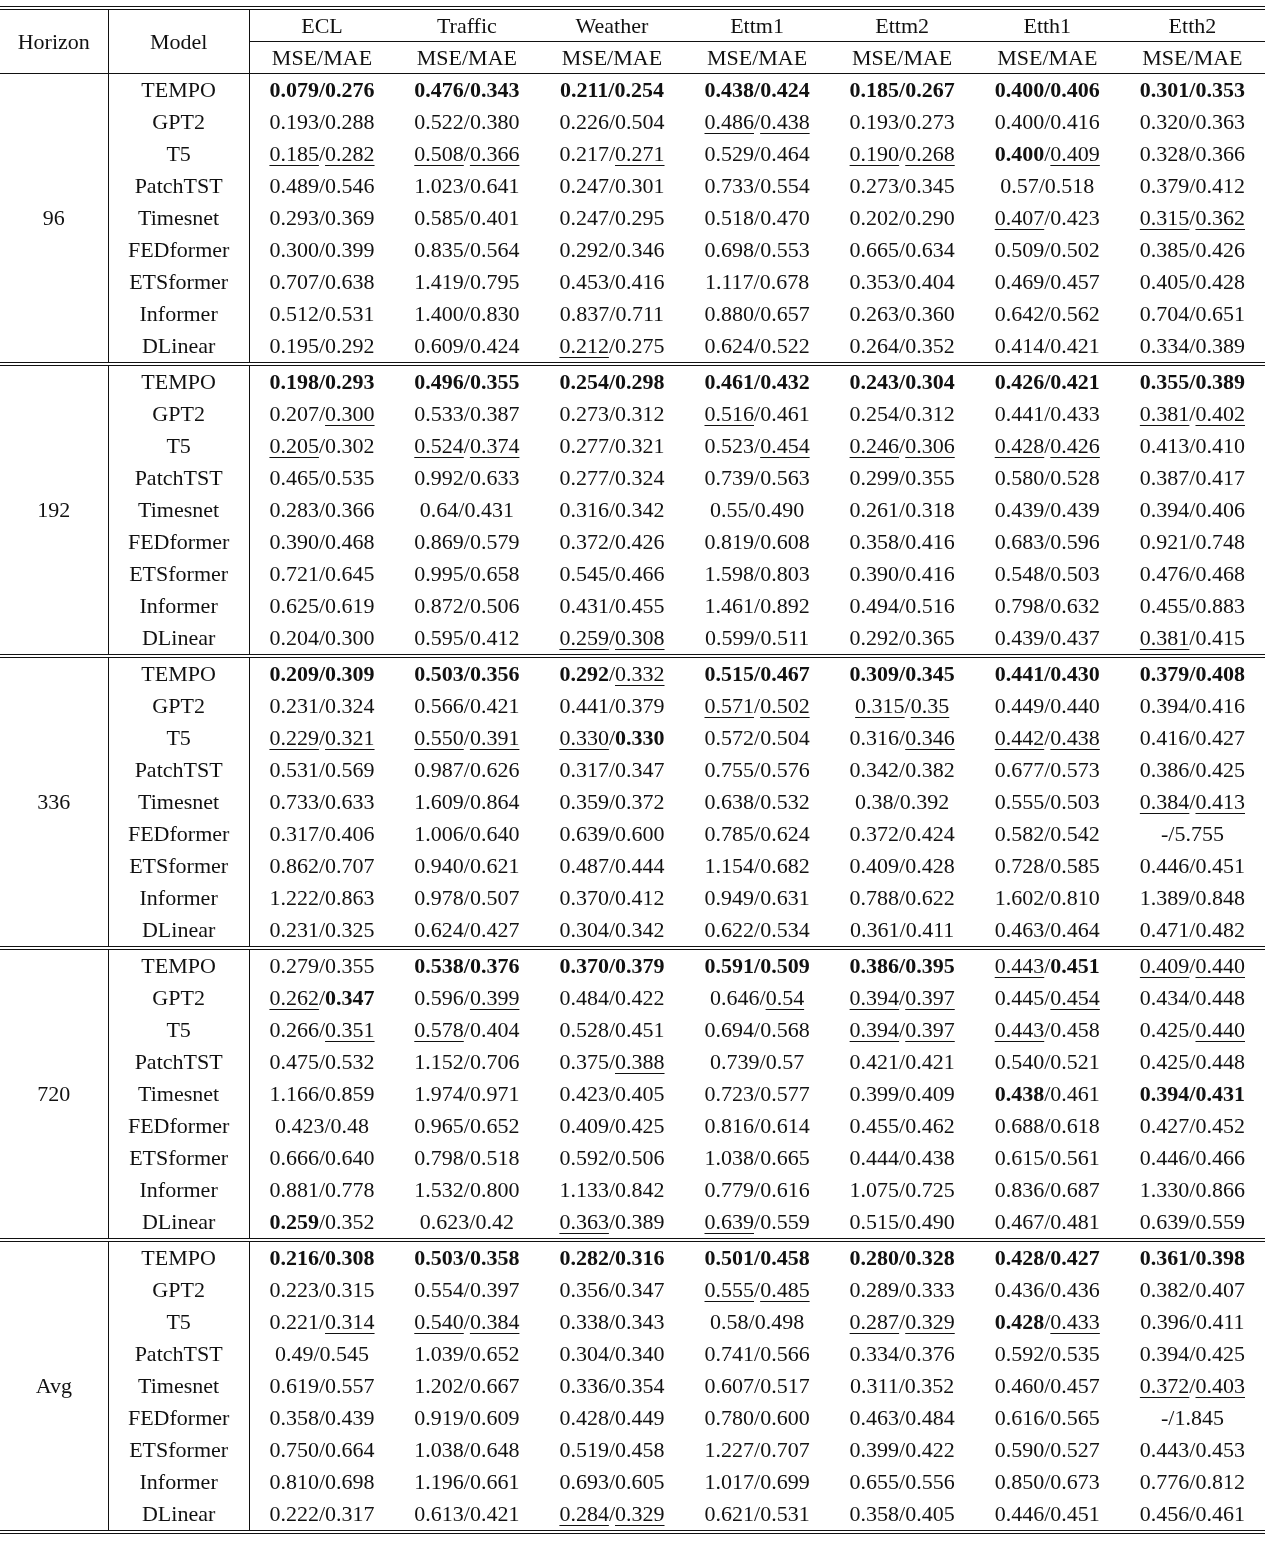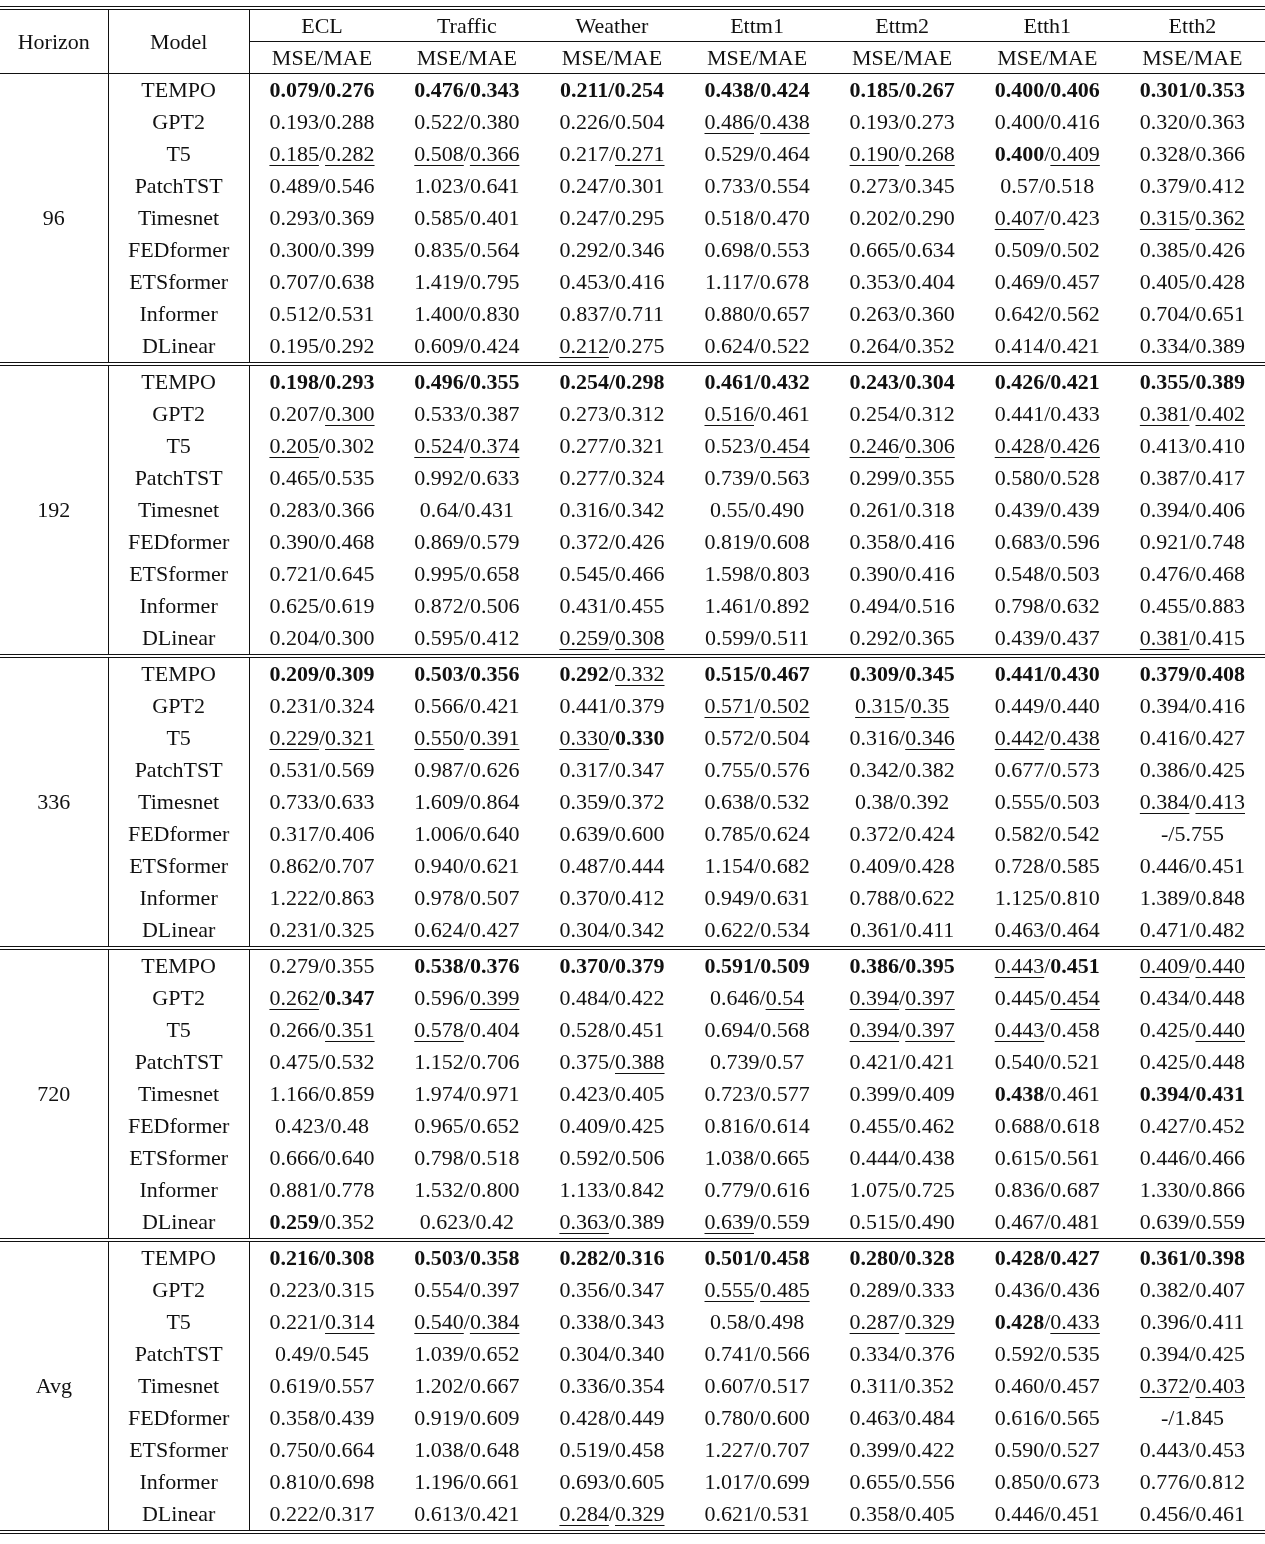--- a/index.html
+++ b/index.html
@@ -314,21 +314,21 @@
           <td><span>0.728</span><span>/</span><span>0.585</span></td>
           <td><span>0.446</span><span>/</span><span>0.451</span></td>
         </tr>
         <tr class="row">
           <td class="vline">Informer</td>
           <td><span>1.222</span><span>/</span><span>0.863</span></td>
           <td><span>0.978</span><span>/</span><span>0.507</span></td>
           <td><span>0.370</span><span>/</span><span>0.412</span></td>
           <td><span>0.949</span><span>/</span><span>0.631</span></td>
           <td><span>0.788</span><span>/</span><span>0.622</span></td>
-          <td><span>1.125</span><span>/</span><span>0.810</span></td>
+          <td><span>1.602</span><span>/</span><span>0.810</span></td>
           <td><span>1.389</span><span>/</span><span>0.848</span></td>
         </tr>
         <tr class="row group-end">
           <td class="vline">DLinear</td>
           <td><span>0.231</span><span>/</span><span>0.325</span></td>
           <td><span>0.624</span><span>/</span><span>0.427</span></td>
           <td><span>0.304</span><span>/</span><span>0.342</span></td>
           <td><span>0.622</span><span>/</span><span>0.534</span></td>
           <td><span>0.361</span><span>/</span><span>0.411</span></td>
           <td><span>0.463</span><span>/</span><span>0.464</span></td>

